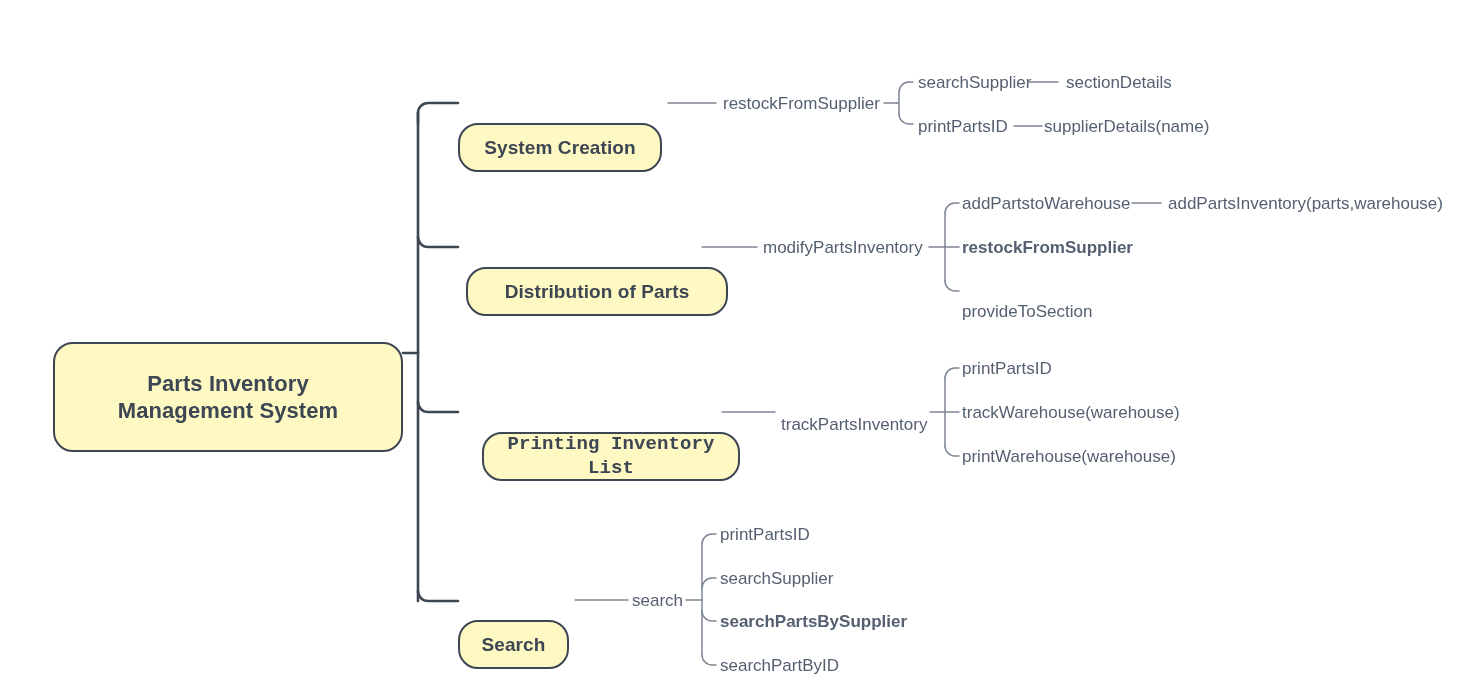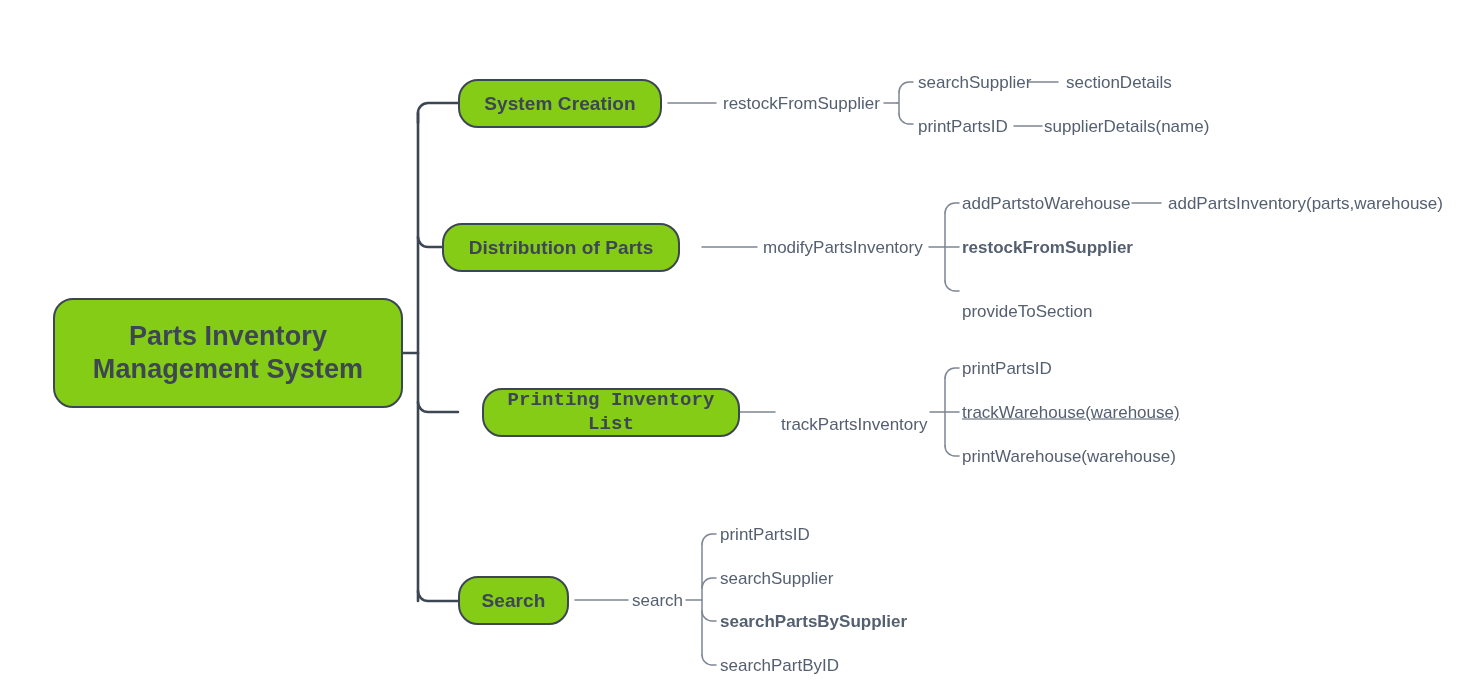--- a/index.html
+++ b/index.html
@@ -20,45 +20,46 @@
     left: 0; top: 0;
     width: 1481px;
     height: 696px;
     pointer-events: none;
   }
   .node-box {
     position: absolute;
     box-sizing: border-box;
     border: 2.6px solid #3d4653;
     border-radius: 20px;
-    background: #84cc16;
+    background: #fef9c3;
     display: flex;
     align-items: center;
     justify-content: center;
     color: #3d4653;
     font-weight: bold;
     line-height: 1.24;
     text-align: center;
     white-space: pre-line;
+    margin-top: 44px;
   }
   #root-node {
     left: 53px;
     top: 298px;
     width: 350px;
     height: 110px;
-    font-size: 27px;
+    font-size: 22px;
     letter-spacing: 0.1px;
   }
   .branch-box {
     height: 49px;
     font-size: 19px;
     letter-spacing: 0.1px;
   }
   #branch-box-0 { left: 458px; top: 79px;  width: 204px; }
-  #branch-box-1 { left: 442px; top: 223px; width: 238px; }
+  #branch-box-1 { left: 466px; top: 223px; width: 262px; }
   #branch-box-2 { left: 482px; top: 388px; width: 258px; font-family: Liberation Mono, monospace; }
   #branch-box-3 { left: 458px; top: 576px; width: 111px; }
 
   .leaf-label {
     position: absolute;
     color: #545f70;
     font-size: 17px;
     line-height: 1;
     white-space: nowrap;
     transform: translateY(-50%);
@@ -146,21 +147,21 @@
   <div class="leaf-label" style="left:1168px; top:203px;">addPartsInventory(parts,warehouse)</div>
 
   <div class="leaf-label" style="left:962px; top:247px;font-weight:bold;">restockFromSupplier</div>
 
   <div class="leaf-label" style="left:962px; top:291px;margin-top:20px;">provideToSection</div>
 
   <div class="leaf-label" style="left:781px; top:412px;margin-top:12px;">trackPartsInventory</div>
 
   <div class="leaf-label" style="left:962px; top:368px;">printPartsID</div>
 
-  <div class="leaf-label" style="left:962px; top:412px;text-decoration:underline;">trackWarehouse(warehouse)</div>
+  <div class="leaf-label" style="left:962px; top:412px;">trackWarehouse(warehouse)</div>
 
   <div class="leaf-label" style="left:962px; top:456px;">printWarehouse(warehouse)</div>
 
   <div class="leaf-label" style="left:632px; top:600px;">search</div>
 
   <div class="leaf-label" style="left:720px; top:534px;">printPartsID</div>
 
   <div class="leaf-label" style="left:720px; top:578px;">searchSupplier</div>
 
   <div class="leaf-label" style="left:720px; top:621px;font-weight:bold;">searchPartsBySupplier</div>

